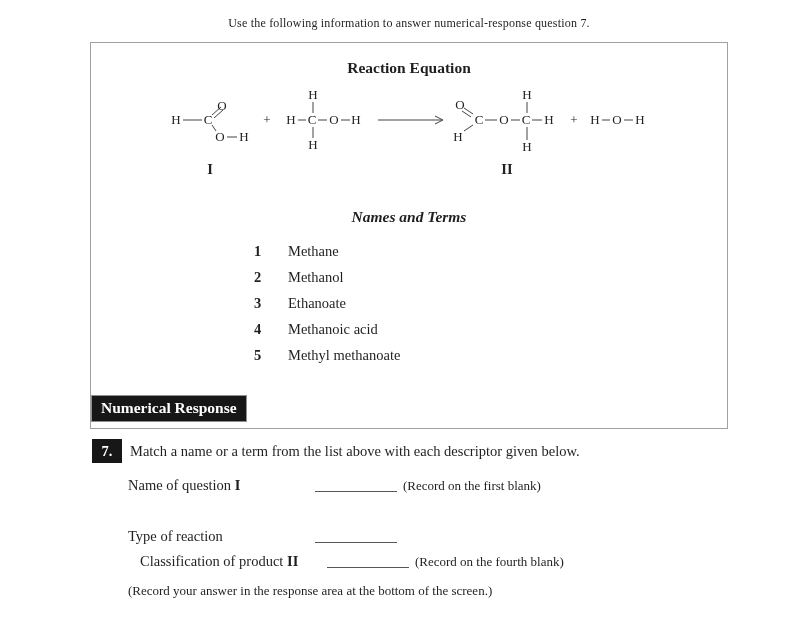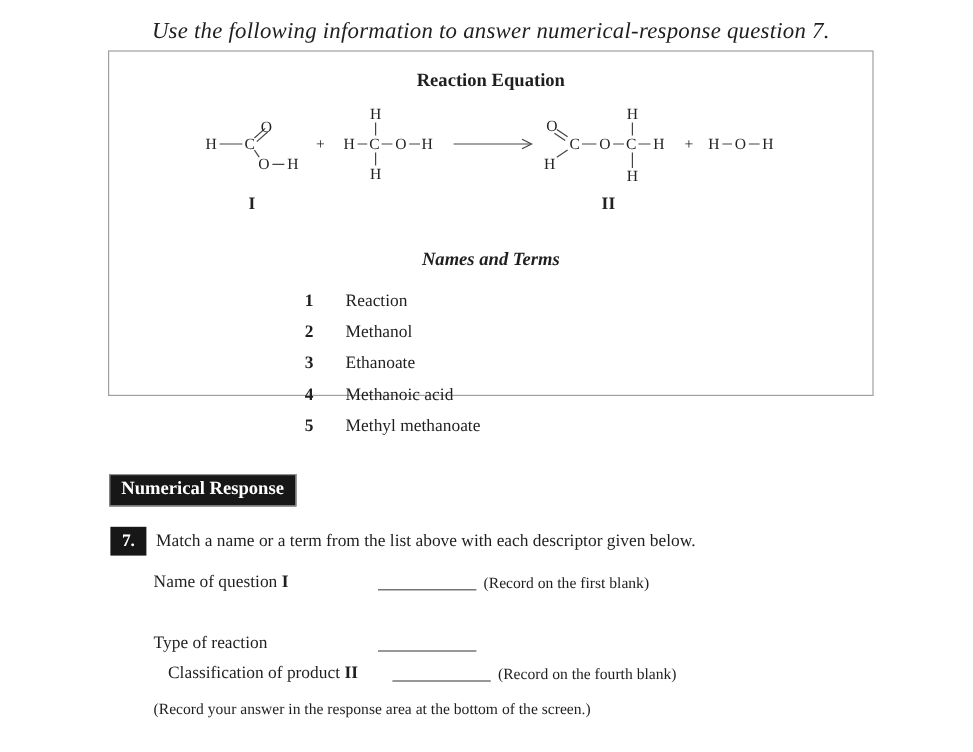--- a/index.html
+++ b/index.html
@@ -1,25 +1,25 @@
 <!DOCTYPE html>
 <html><head>
 <meta charset="utf-8">
 <style>
   * { margin:0; padding:0; box-sizing:border-box; }
   html,body { width:811px; height:627px; background:#ffffff; }
   body { font-family:"Liberation Serif", serif; color:#1f1f1f; position:relative; overflow:hidden; }
 
   .instruction {
     position:absolute; top:16px; left:90px; width:638px;
-    text-align:center; font-style:italic; font-size:19px; letter-spacing:.2px;
+    text-align:center; font-size:12px; letter-spacing:.2px;
   }
 
   .info-box {
-    position:absolute; left:90px; top:42px; width:638px; height:288px;
+    position:absolute; left:90px; top:42px; width:638px; height:387px;
     border:1px solid #a0a0a0; background:#fff;
   }
   .reaction-heading, .names-heading {
     position:absolute; left:0; width:100%; text-align:center;
     font-weight:bold; font-size:15.5px;
   }
   .reaction-heading { top:16px; }
   .names-heading { top:165px;font-style:italic; }
 
   svg.equation { position:absolute; left:70px; top:38px; }
@@ -129,21 +129,21 @@
     <line x1="441" y1="39" x2="449" y2="39"></line>
     <text x="456" y="43" text-anchor="middle">O</text>
     <line x1="463" y1="39" x2="472" y2="39"></line>
     <text x="479" y="43" text-anchor="middle">H</text>
   </svg>
 
   <div class="names-heading">Names and Terms</div>
 
   <div class="terms-col left">
     <div class="term-row">
-      <span class="term-num">1</span><span class="term-text">Reaction</span>
+      <span class="term-num">1</span><span class="term-text">Methane</span>
     </div>
     <div class="term-row">
       <span class="term-num">2</span><span class="term-text">Methanol</span>
     </div>
     <div class="term-row">
       <span class="term-num">3</span><span class="term-text">Ethanoate</span>
     </div>
     <div class="term-row">
       <span class="term-num">4</span><span class="term-text">Methanoic acid</span>
     </div>

